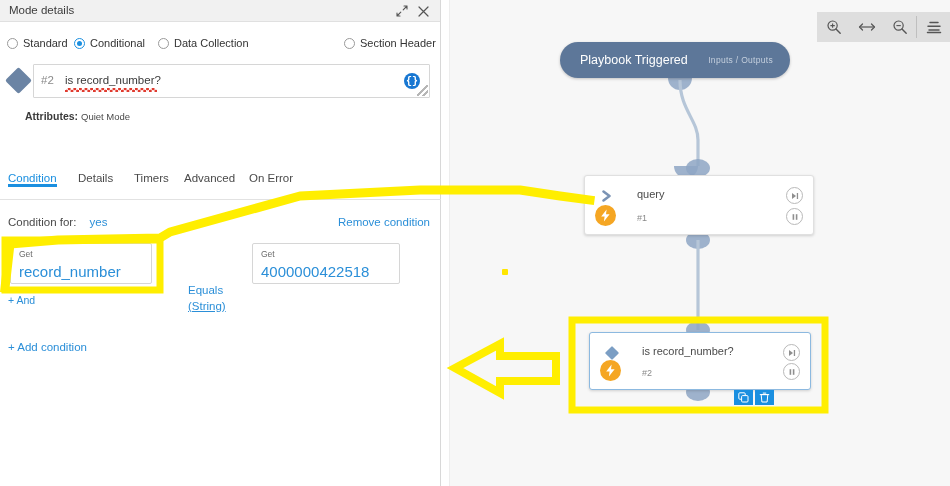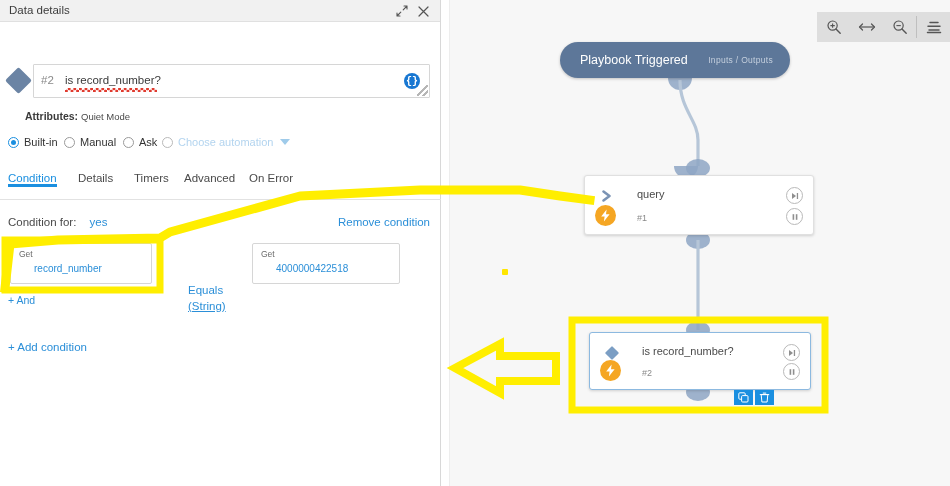--- a/index.html
+++ b/index.html
@@ -180,21 +180,21 @@
     border: 1px solid #d6d6d6;
     background: #fff;
     border-radius: 2px;
   }
   .cond-box .cb-label {
     position: absolute; left: 8px; top: 5px;
     font-size: 8.5px; color: #6a6a6a;
   }
   .cond-box .cb-value {
     position: absolute; left: 8px; top: 19px;
-    font-size: 10px; color: #2b8fd8; margin-left: 15px;
+    font-size: 15px; color: #2b8fd8;
   }
   #cond-left-box  { left: 10px; width: 142px; }
   #cond-right-box { left: 252px; width: 148px; }
   #cond-op {
     position: absolute; left: 188px; top: 3px;
     font-size: 11.5px; color: #2b8fd8; line-height: 16px; text-align: left; margin-top: 36px;
   }
   #cond-op .op2 { display: block; text-decoration: underline; }
 
   #and-link {
@@ -332,69 +332,68 @@
   }
 </style>
 </head>
 <body>
 
 <div id="root">
 
   <div id="left-panel">
 
     <div id="panel-header">
-      <div id="panel-title">Data details</div>
+      <div id="panel-title">Mode details</div>
       <div class="hdr-btn" id="expand-btn">
         <svg width="12" height="12" viewBox="0 0 12 12">
           <path d="M11 1 L7.2 4.8 M11 1 L11 4 M11 1 L8 1 M1 11 L4.8 7.2 M1 11 L1 8 M1 11 L4 11" stroke="#555" stroke-width="1.1" fill="none" stroke-linecap="round"></path>
         </svg>
       </div>
       <div class="hdr-btn" id="close-btn">
         <svg width="11" height="11" viewBox="0 0 11 11">
           <path d="M1 1 L10 10 M10 1 L1 10" stroke="#555" stroke-width="1.2" stroke-linecap="round"></path>
         </svg>
       </div>
     </div>
 
+    <div id="type-row">
+      <div class="radio-item" id="r-standard">
+        <span class="rdot"></span>
+        <span class="rlabel">Standard</span>
+      </div>
+      <div class="radio-item" id="r-conditional">
+        <span class="rdot on"></span>
+        <span class="rlabel">Conditional</span>
+      </div>
+      <div class="radio-item" id="r-datacollection">
+        <span class="rdot"></span>
+        <span class="rlabel">Data Collection</span>
+      </div>
+      <div class="radio-item" id="r-sectionheader">
+        <span class="rdot"></span>
+        <span class="rlabel">Section Header</span>
+      </div>
+    </div>
 
     <div id="task-row">
       <div id="task-diamond"></div>
       <div id="task-input-wrap">
         <span id="task-num">#2</span>
         <span id="task-text">is record_number?</span>
         <span id="task-squiggle"></span>
         <span id="braces-icon">{}</span>
         <span id="resize-grip"></span>
       </div>
     </div>
 
     <div id="attributes-row">
       <span id="attributes-label">Attributes:</span>
       <span id="attributes-value">Quiet Mode</span>
     </div>
 
-    <div id="source-row">
-      <div class="radio-item" id="s-builtin">
-        <span class="rdot on"></span>
-        <span class="rlabel">Built-in</span>
-      </div>
-      <div class="radio-item" id="s-manual">
-        <span class="rdot"></span>
-        <span class="rlabel">Manual</span>
-      </div>
-      <div class="radio-item" id="s-ask">
-        <span class="rdot"></span>
-        <span class="rlabel">Ask</span>
-      </div>
-      <div class="radio-item" id="s-choose">
-        <span class="rdot dim"></span>
-        <span class="rlabel">Choose automation</span>
-        <span class="caret-dn"></span>
-      </div>
-    </div>
 
     <div id="tabs">
       <div class="tab active" id="tab-condition">Condition</div>
       <div class="tab" id="tab-details">Details</div>
       <div class="tab" id="tab-timers">Timers</div>
       <div class="tab" id="tab-advanced">Advanced</div>
       <div class="tab" id="tab-onerror">On Error</div>
     </div>
 
     <div id="cond-for">

